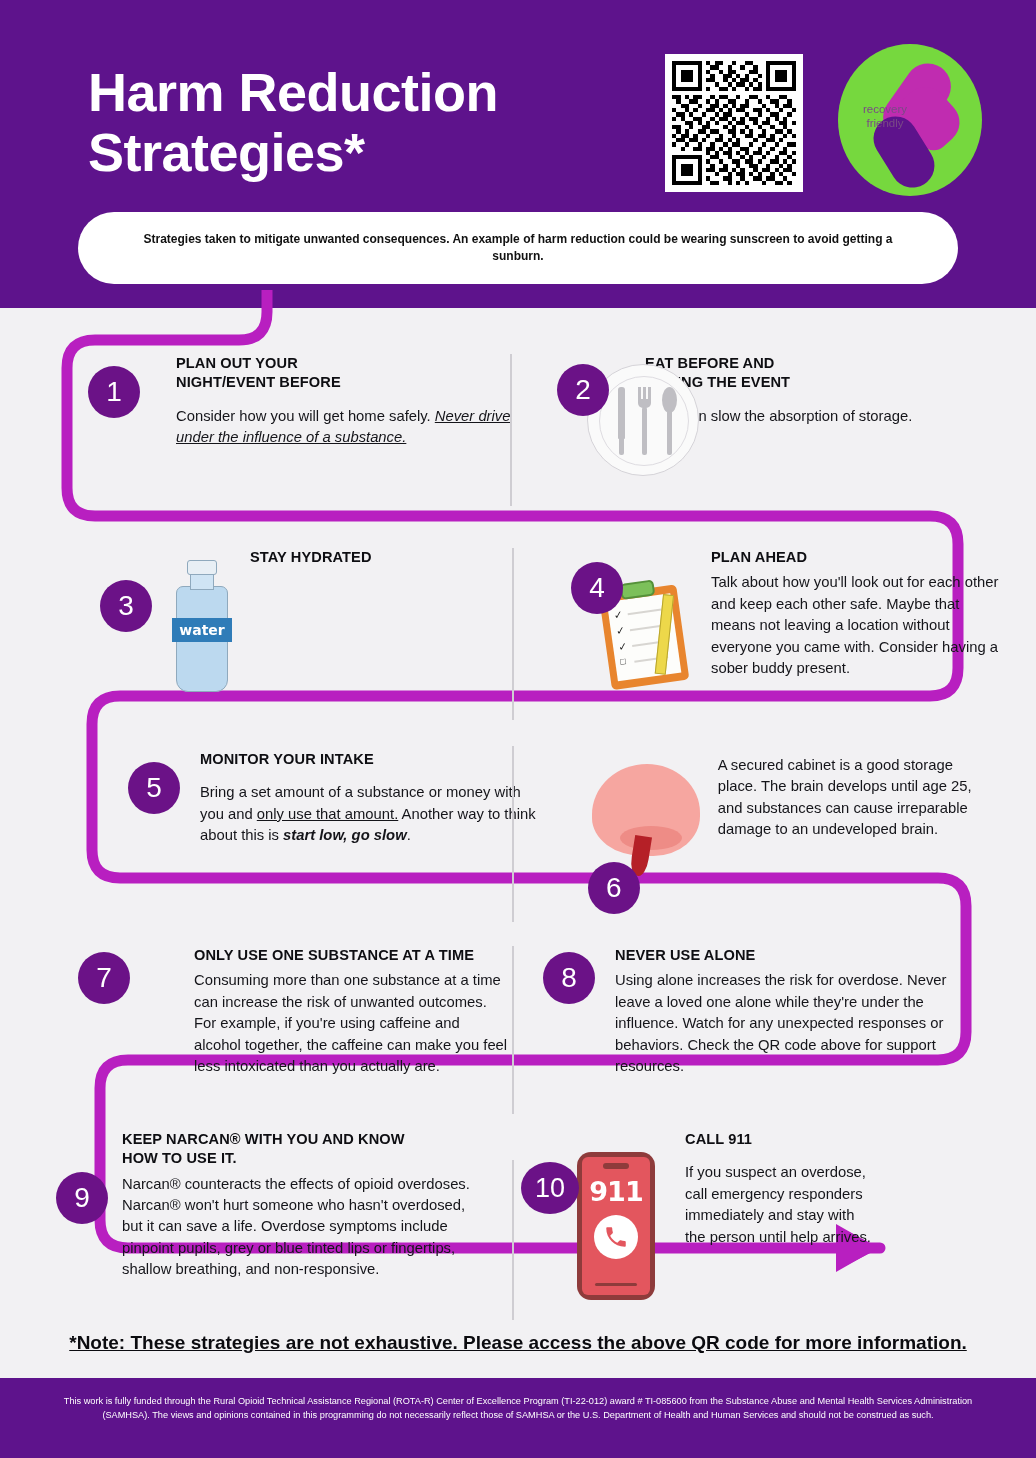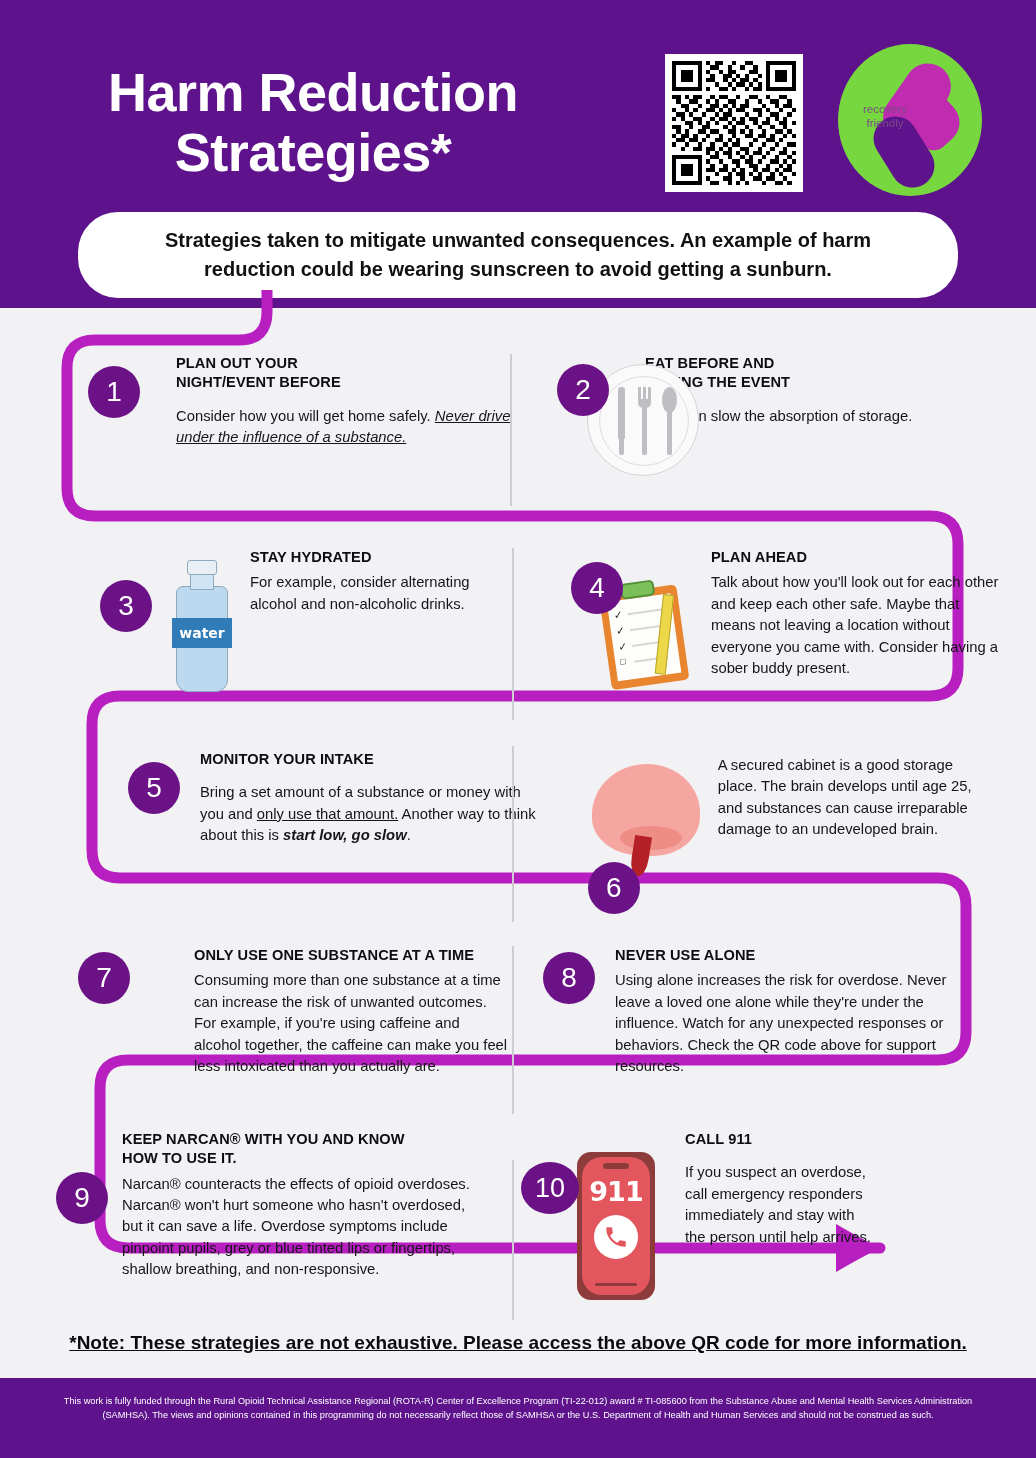--- a/index.html
+++ b/index.html
@@ -16,29 +16,28 @@
   
   .header {
     position: relative;
     width: 1036px;
     height: 308px;
     background: #5E138C;
     overflow: visible;
   }
   .title {
     position: absolute;
-    left: 108px;
+    left: 88px;
     top: 62px;
     color: #ffffff;
     font-size: 54px;
     font-weight: bold;
     line-height: 1.12;
     letter-spacing: -0.5px;
     white-space: pre-line;
-    text-align: center;
   }
   .qr-box {
     position: absolute;
     left: 665px;
     top: 54px;
     width: 138px;
     height: 138px;
     background: #ffffff;
     padding: 7px;
   }
@@ -107,21 +106,21 @@
     min-height: 72px;
     background: #ffffff;
     border-radius: 40px;
     padding: 14px 44px;
     display: flex;
     align-items: center;
     justify-content: center;
   }
   .callout-text {
     color: #111111;
-    font-size: 20px;
+    font-size: 12px;
     font-weight: bold;
     line-height: 1.45;
     text-align: center;
   }
 
   
   .ribbon-layer {
     position: absolute;
     left: 0;
     top: 290px;
@@ -223,21 +222,21 @@
     width: 24px; height: 18px;
     background: #cfe4f4; border: 1.6px solid #8fa9bd;
   }
   .bottle-cap {
     position: absolute; left: 17px; top: 0px;
     width: 30px; height: 15px;
     background: #e8eff5; border: 1.6px solid #8fa9bd; border-radius: 3px;
   }
   .bottle-label {
     position: absolute; left: 2px; top: 58px;
-    width: 60px; height: 30px;
+    width: 60px; height: 24px;
     background: #2f7cb8;
     display: flex; align-items: center; justify-content: center;
     color: #ffffff; font-size: 14px; font-weight: bold;
     font-family: "DejaVu Sans", sans-serif;
   }
 
   .clip-wrap { position: absolute; transform: rotate(-8deg); }
   .clip-board {
     position: absolute; left: 0; top: 10px;
     width: 78px; height: 96px;
@@ -287,21 +286,21 @@
   .phone {
     position: absolute;
     width: 78px; height: 148px;
     background: #8E3B3B;
     border-radius: 14px;
     padding: 5px;
   }
   .phone-screen {
     width: 100%; height: 100%;
     background: #E3565E;
-    border-radius: 20px;
+    border-radius: 6px;
     position: relative;
   }
   .phone-notch {
     position: absolute; left: 50%; top: 6px;
     transform: translateX(-50%);
     width: 26px; height: 6px;
     background: #8E3B3B; border-radius: 4px;
   }
   .phone-911 {
     position: absolute; left: 0; right: 0; top: 19px;
@@ -687,21 +686,20 @@
     <div class="cell cell-left" style="margin-left:100px;">
       <div class="num" style="left:0; top:32px;">3</div>
       <div class="bottle-wrap" style="left:70px; top:12px; width:66px; height:136px;">
         <div class="bottle-body"></div>
         <div class="bottle-neck"></div>
         <div class="bottle-cap"></div>
         <div class="bottle-label">water</div>
       </div>
       <div style="margin-left:150px; padding-right:32px;">
         <div class="head">STAY HYDRATED</div>
-        <div class="body tight">For example, consider alternating alcohol and non-alcoholic drinks.</div>
       </div>
     </div>
 
     <div class="divider" style="left:512px; top:0px; height:172px;"></div>
 
     <div class="cell cell-right" style="margin-left:14px;">
       <div class="num" style="left:12px; top:14px;">4</div>
       <div class="clip-wrap" style="left:46px; top:30px; width:96px; height:116px;">
         <div class="clip-board"></div>
         <div class="clip-paper"></div>

